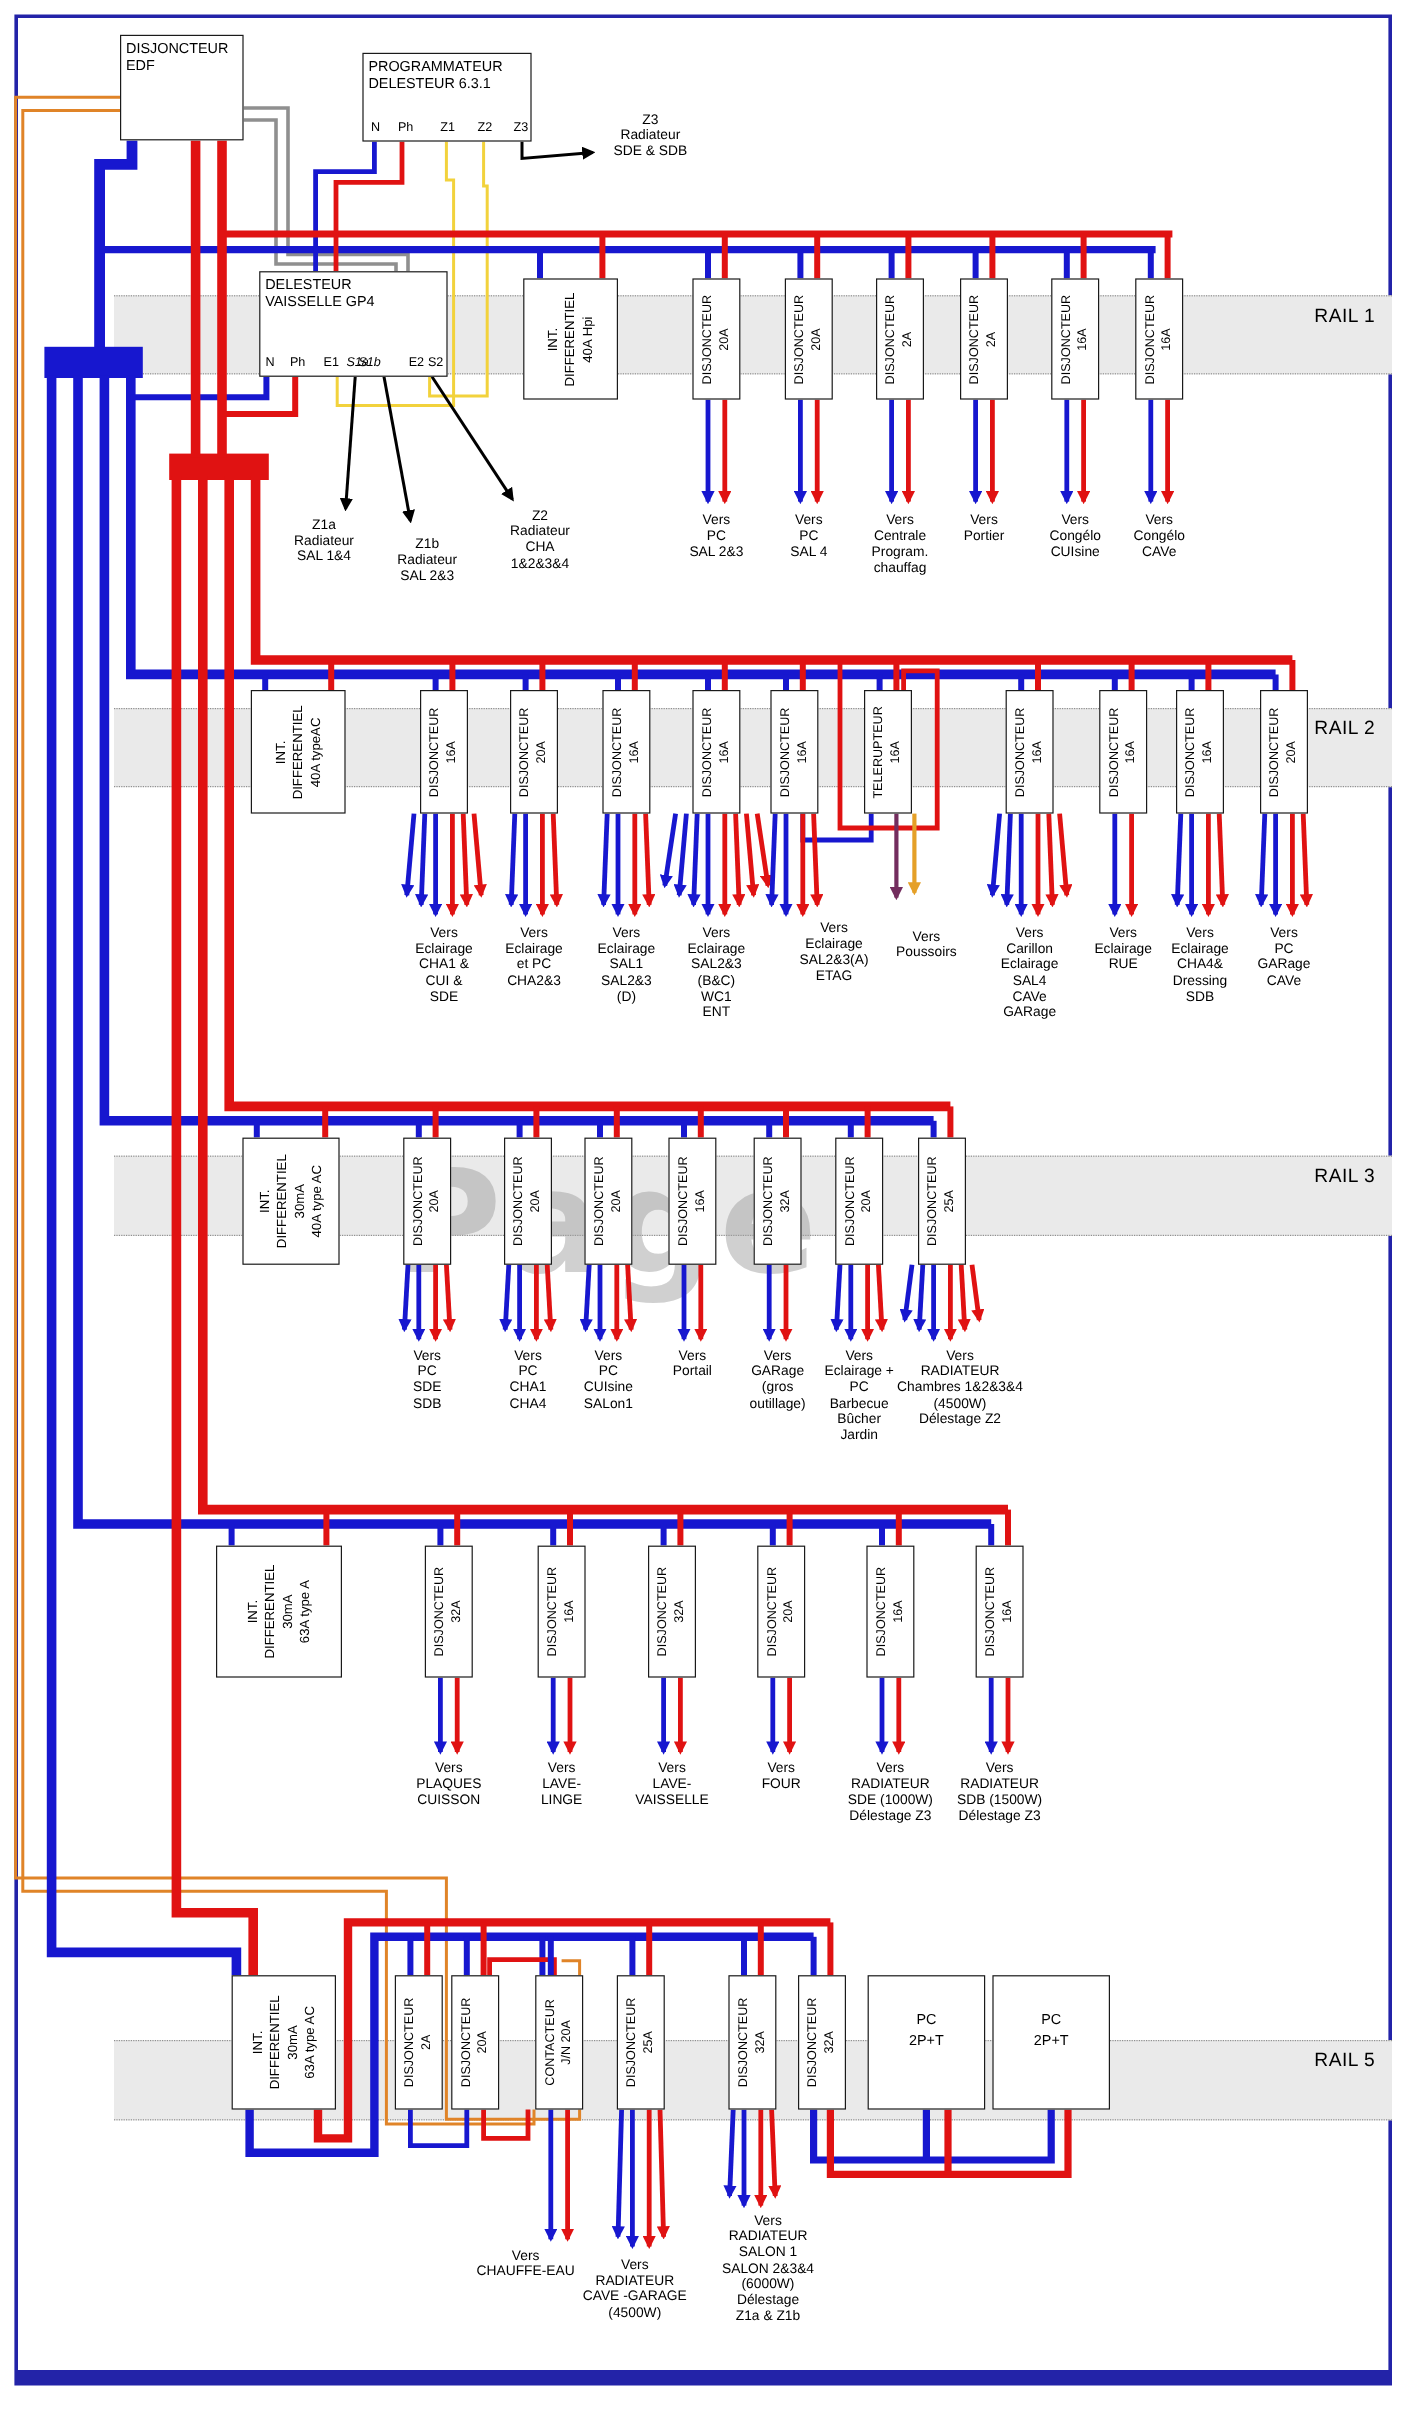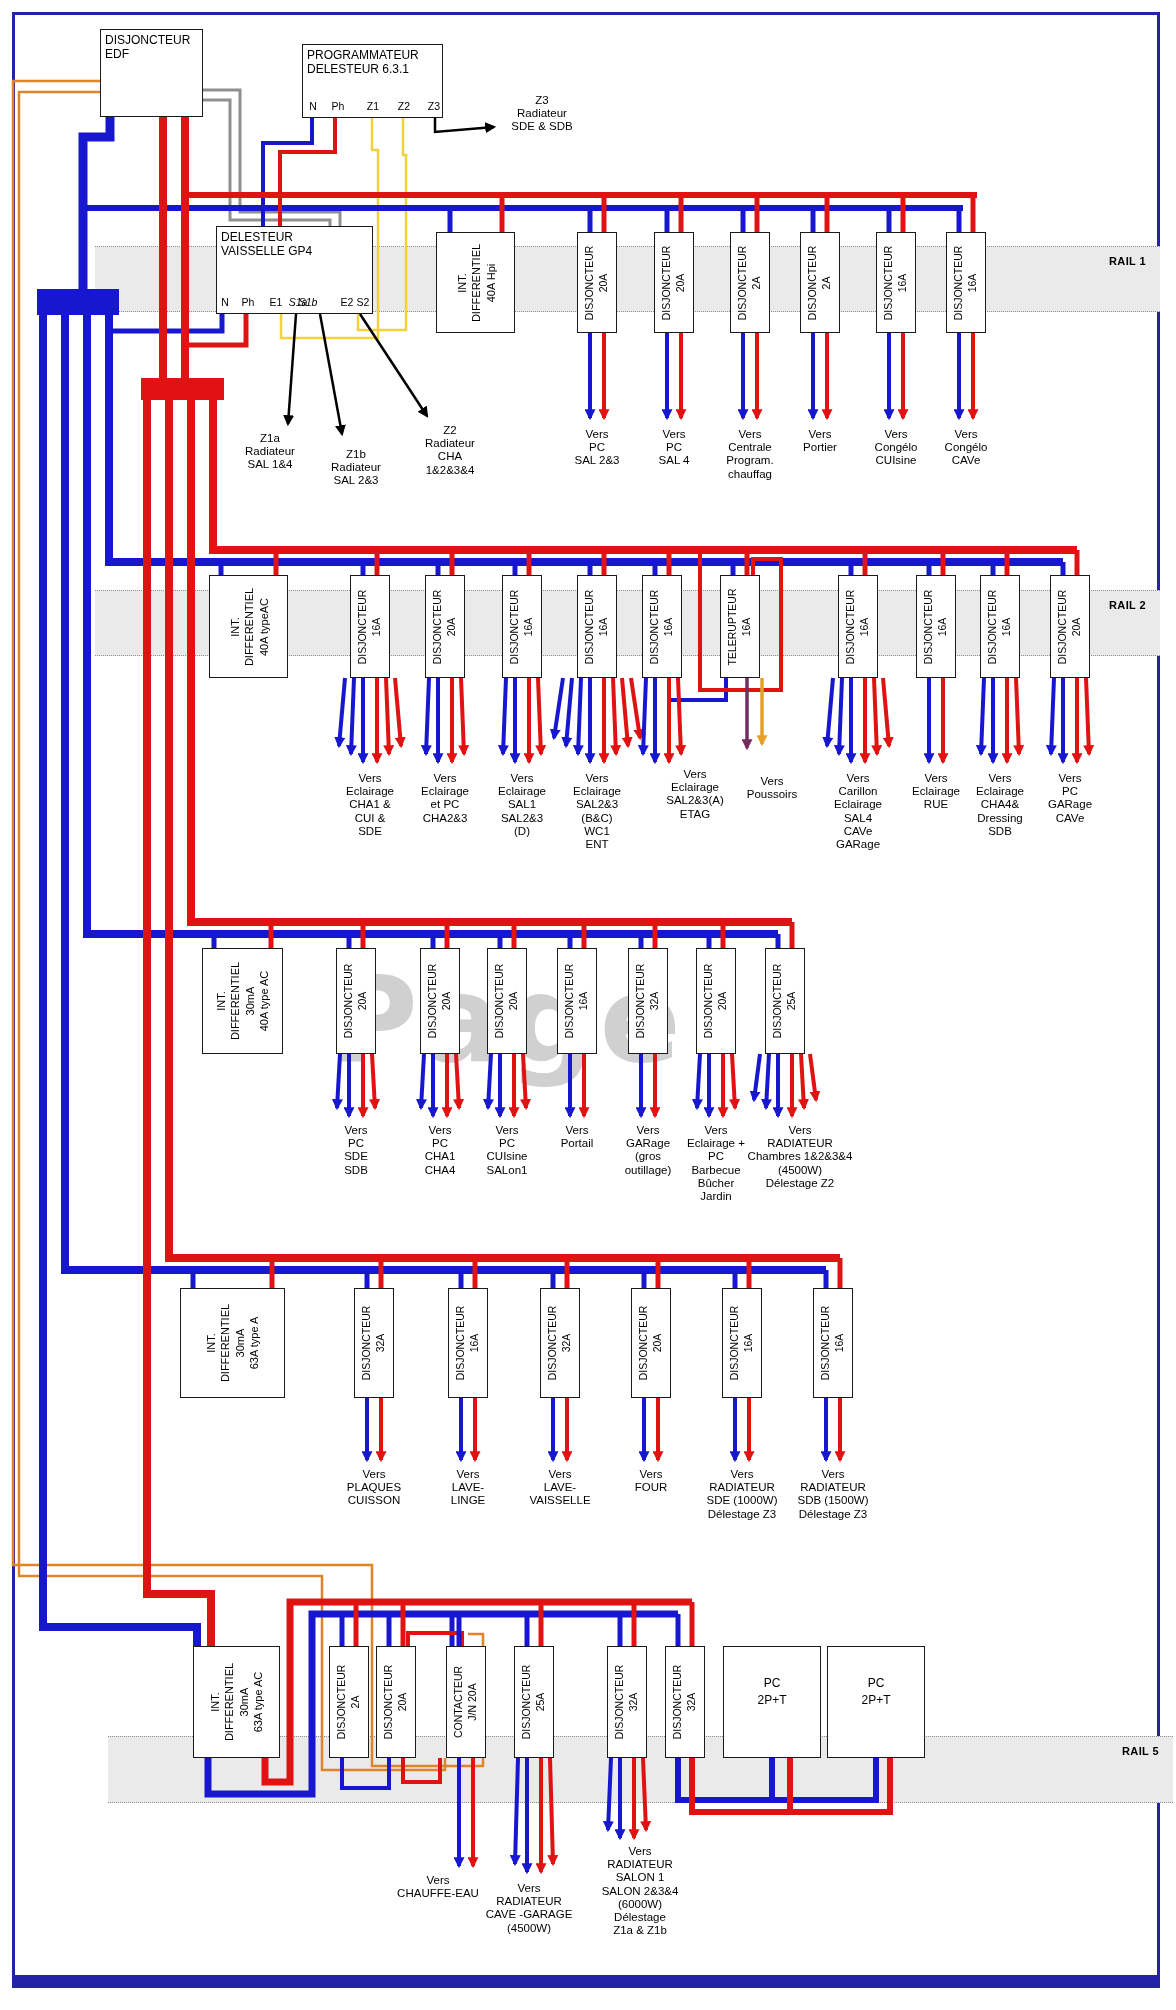--- a/index.html
+++ b/index.html
@@ -2,21 +2,21 @@
 <html><head>
 <meta charset="utf-8">
 <style>
   html,body{margin:0;padding:0;background:#fff;}
   #page{position:relative;width:1176px;height:2010px;background:#ffffff;overflow:hidden;
         font-family:"Liberation Sans",sans-serif;color:#000;}
   #frame{position:absolute;left:12px;top:12px;width:1148px;height:1976px;box-sizing:border-box;
          border:3px solid #2323a8;border-bottom-width:13px;z-index:0;}
   .band{position:absolute;left:95px;width:1065px;background:#eaeaea;box-sizing:border-box;
         border-top:1px dotted #8f8f8f;border-bottom:1px dotted #8f8f8f;z-index:0;}
-  .rail-tag{position:absolute;right:14px;top:8px;font-size:11px;font-weight:700;letter-spacing:.4px;}
+  .rail-tag{position:absolute;right:14px;top:8px;font-size:16px;font-weight:400;letter-spacing:.4px;}
   #watermark{position:absolute;z-index:1;font-family:"DejaVu Sans",sans-serif;font-weight:700;
              font-size:120px;letter-spacing:6px;color:#a2a2a2;opacity:.5;}
   #wires{position:absolute;left:0;top:0;z-index:2;}
   .box{position:absolute;background:#fff;border:1.4px solid #1a1a1a;box-sizing:border-box;z-index:3;}
   .vtext{position:absolute;top:50%;left:50%;transform:translate(-50%,-50%) rotate(-90deg);
          text-align:center;white-space:nowrap;font-size:10.5px;line-height:1.3;}
   .idtext{font-size:11px;}
   .htext{position:absolute;top:28px;left:0;width:100%;text-align:center;font-size:12px;line-height:1.4;}
   .tbox-title{padding:3px 4px 0 4px;font-size:12px;line-height:1.2;}
   .tbox-title.center{text-align:left;}
@@ -395,20 +395,23 @@
     </div>
     <div class="dest" style="left: 936px; top: 772px; width: 92px;">Vers<br>Eclairage<br>RUE</div>
     <div class="box" style="left: 980px; top: 575px; width: 40px; height: 103px;">
       <div class="vtext">DISJONCTEUR<br>16A</div>
     </div>
     <div class="dest" style="left: 1000px; top: 772px; width: 92px;">Vers<br>Eclairage<br>CHA4&amp;<br>Dressing<br>SDB</div>
     <div class="box" style="left: 1050px; top: 575px; width: 40px; height: 103px;">
       <div class="vtext">DISJONCTEUR<br>20A</div>
     </div>
     <div class="dest" style="left: 1070px; top: 772px; width: 92px;">Vers<br>PC<br>GARage<br>CAVe</div>
+    <div class="band" style="top: 963px; height: 67px;">
+      <div class="rail-tag">RAIL 3</div>
+    </div>
     <div class="box" style="left: 202px; top: 948px; width: 81px; height: 106px;">
       <div class="vtext idtext">INT.<br>DIFFERENTIEL<br>30mA<br>40A type AC</div>
     </div>
     <div class="box" style="left: 336px; top: 948px; width: 40px; height: 106px;">
       <div class="vtext">DISJONCTEUR<br>20A</div>
     </div>
     <div class="dest" style="left: 356px; top: 1124px; width: 92px;">Vers<br>PC<br>SDE<br>SDB</div>
     <div class="box" style="left: 420px; top: 948px; width: 40px; height: 106px;">
       <div class="vtext">DISJONCTEUR<br>20A</div>
     </div>
@@ -453,21 +456,21 @@
     </div>
     <div class="dest" style="left: 651px; top: 1468px; width: 92px;">Vers<br>FOUR</div>
     <div class="box" style="left: 722px; top: 1288px; width: 40px; height: 110px;">
       <div class="vtext">DISJONCTEUR<br>16A</div>
     </div>
     <div class="dest" style="left: 742px; top: 1468px; width: 110px;">Vers<br>RADIATEUR<br>SDE (1000W)<br>Délestage Z3</div>
     <div class="box" style="left: 813px; top: 1288px; width: 40px; height: 110px;">
       <div class="vtext">DISJONCTEUR<br>16A</div>
     </div>
     <div class="dest" style="left: 833px; top: 1468px; width: 110px;">Vers<br>RADIATEUR<br>SDB (1500W)<br>Délestage Z3</div>
-    <div class="band" style="top: 1736px; height: 67px; margin-left: 13px;">
+    <div class="band" style="top: 1700px; height: 67px;">
       <div class="rail-tag">RAIL 5</div>
     </div>
     <div class="box" style="left: 193px; top: 1646px; width: 87px; height: 112px;">
       <div class="vtext idtext">INT.<br>DIFFERENTIEL<br>30mA<br>63A type AC</div>
     </div>
     <div class="box" style="left: 329px; top: 1646px; width: 40px; height: 112px;">
       <div class="vtext">DISJONCTEUR<br>2A</div>
     </div>
     <div class="box" style="left: 376px; top: 1646px; width: 40px; height: 112px;">
       <div class="vtext">DISJONCTEUR<br>20A</div>

